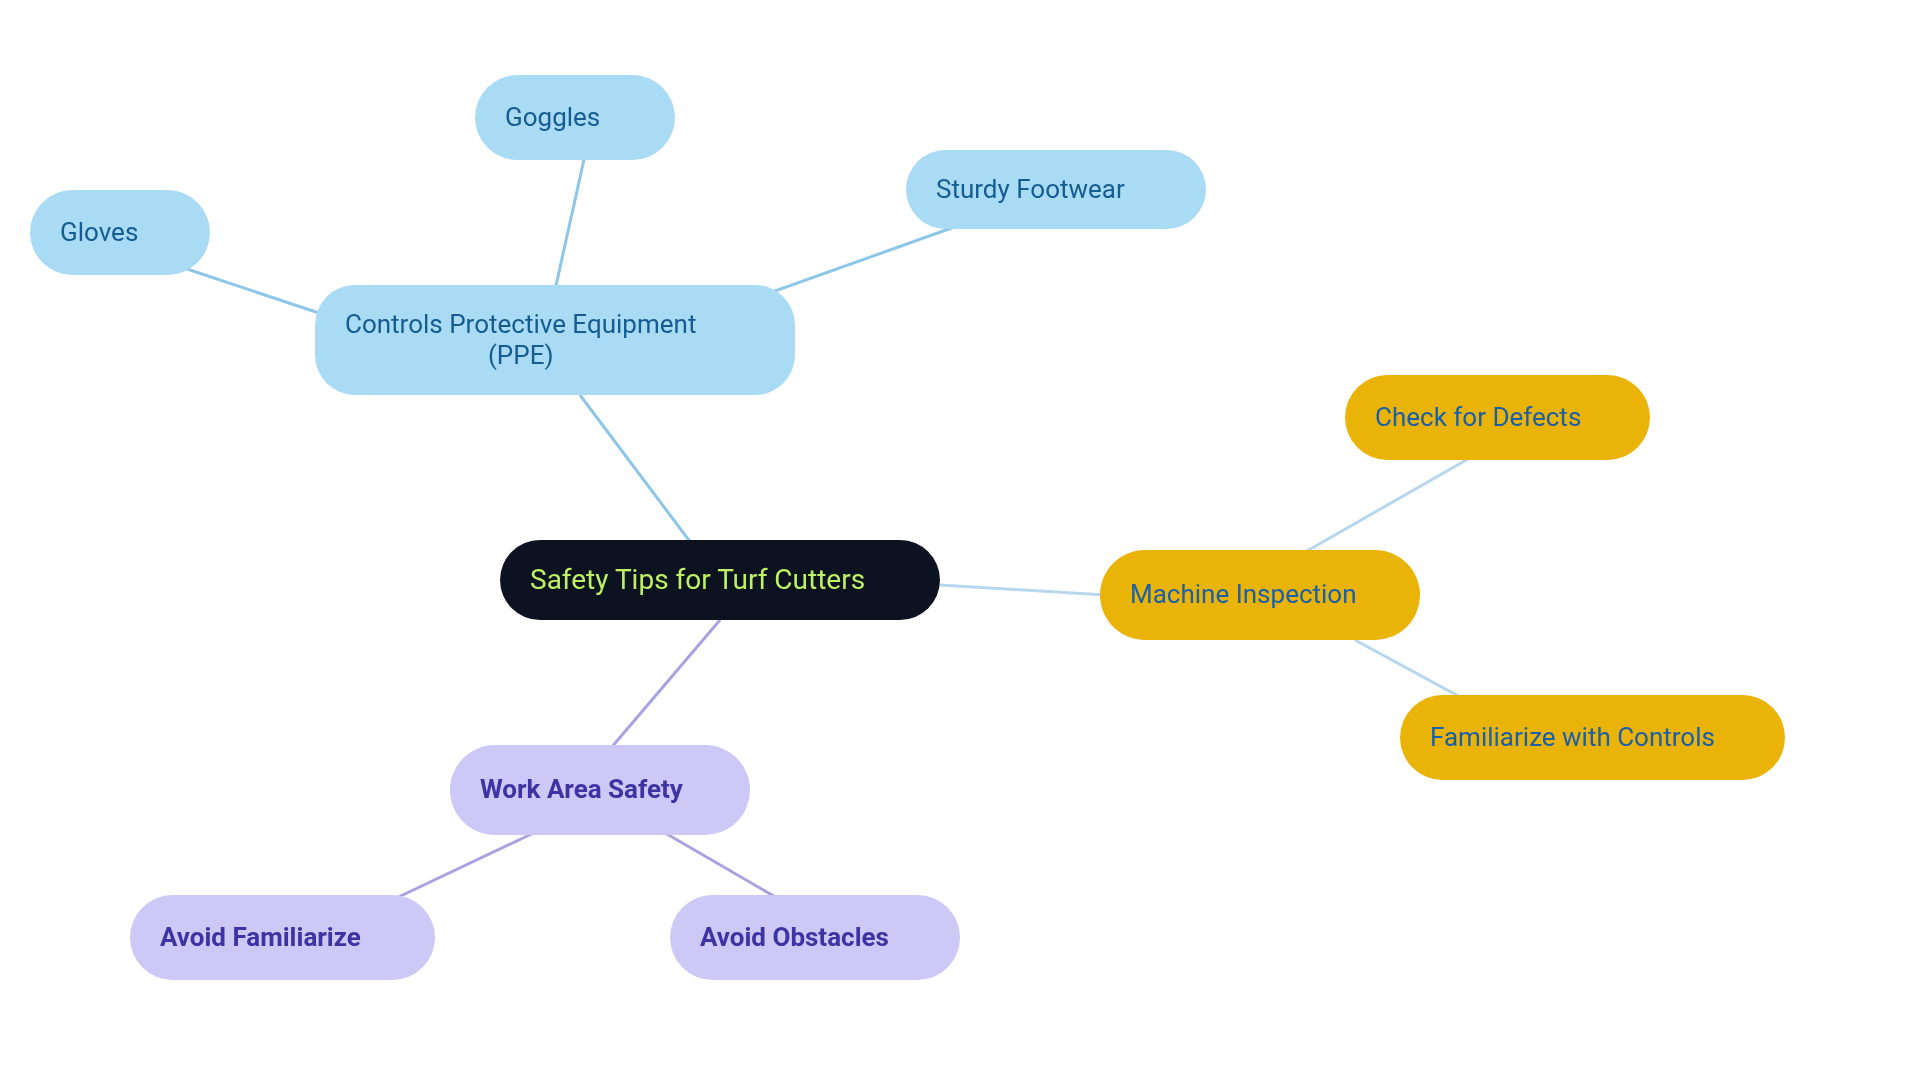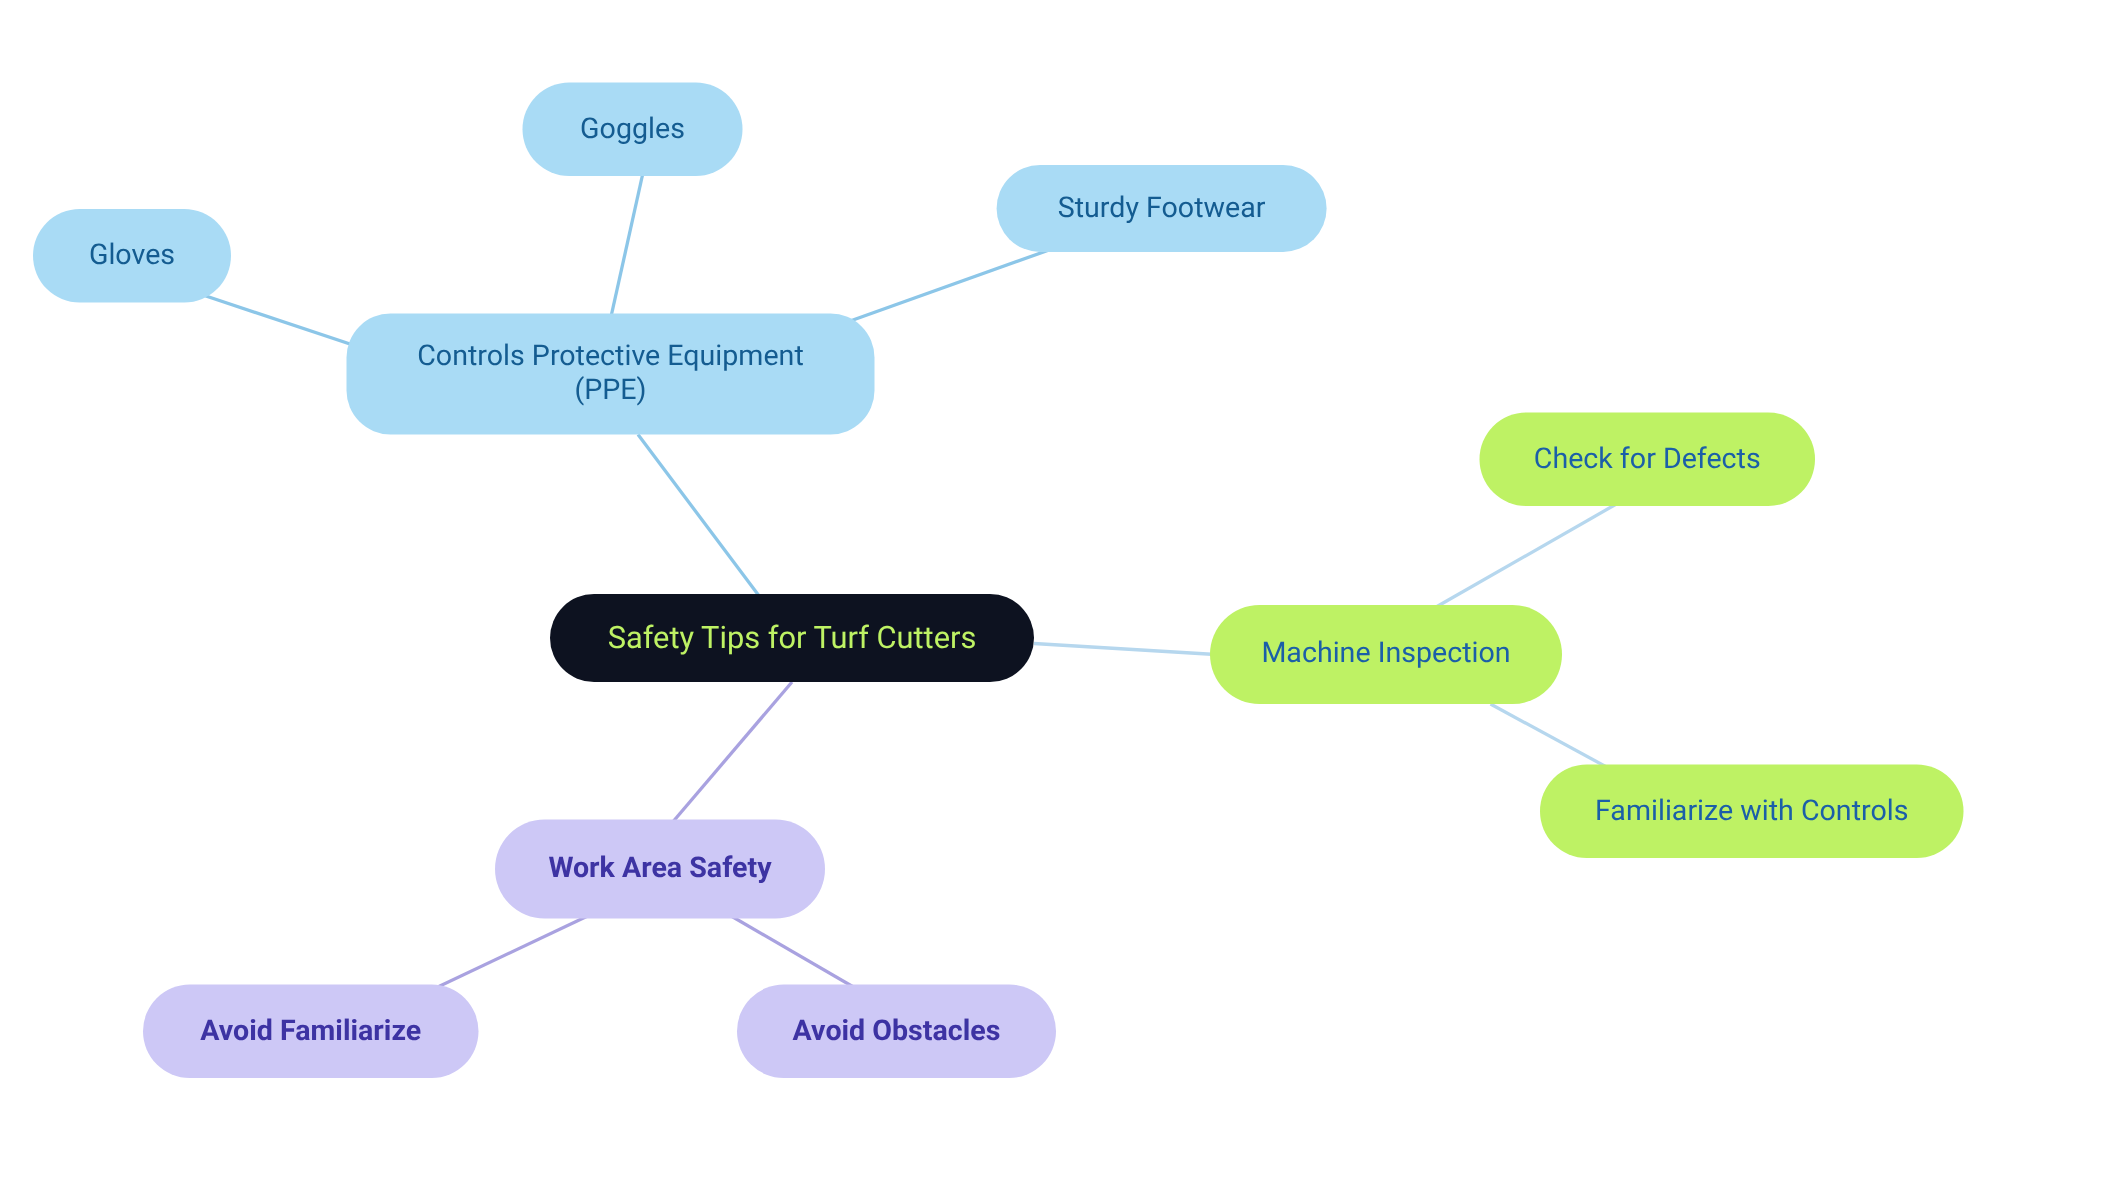--- a/index.html
+++ b/index.html
@@ -13,39 +13,38 @@
   }
   .canvas {
     position: relative;
     width: 1920px;
     height: 1083px;
   }
   .node {
     position: absolute;
     display: flex;
     align-items: center;
-    justify-content: center;
     text-align: center;
     border-radius: 999px;
     font-size: 26px;
     line-height: 1.2;
     padding: 0 30px;
     box-sizing: border-box;
   }
   .node.root {
     background: #0d1220;
     color: #bef264;
     font-size: 28px;
   }
   .node.blue-mid {
     background: #a9dbf5;
     color: #145c91;
   }
   .node.blue-light {
-    background: #bef264;
+    background: #eab308;
     color: #1b5fa8;
   }
   .node.purple {
     background: #cdc8f6;
     color: #3d33a3;
     font-weight: bold;
   }
   svg.edges {
     position: absolute;
     left: 0;

